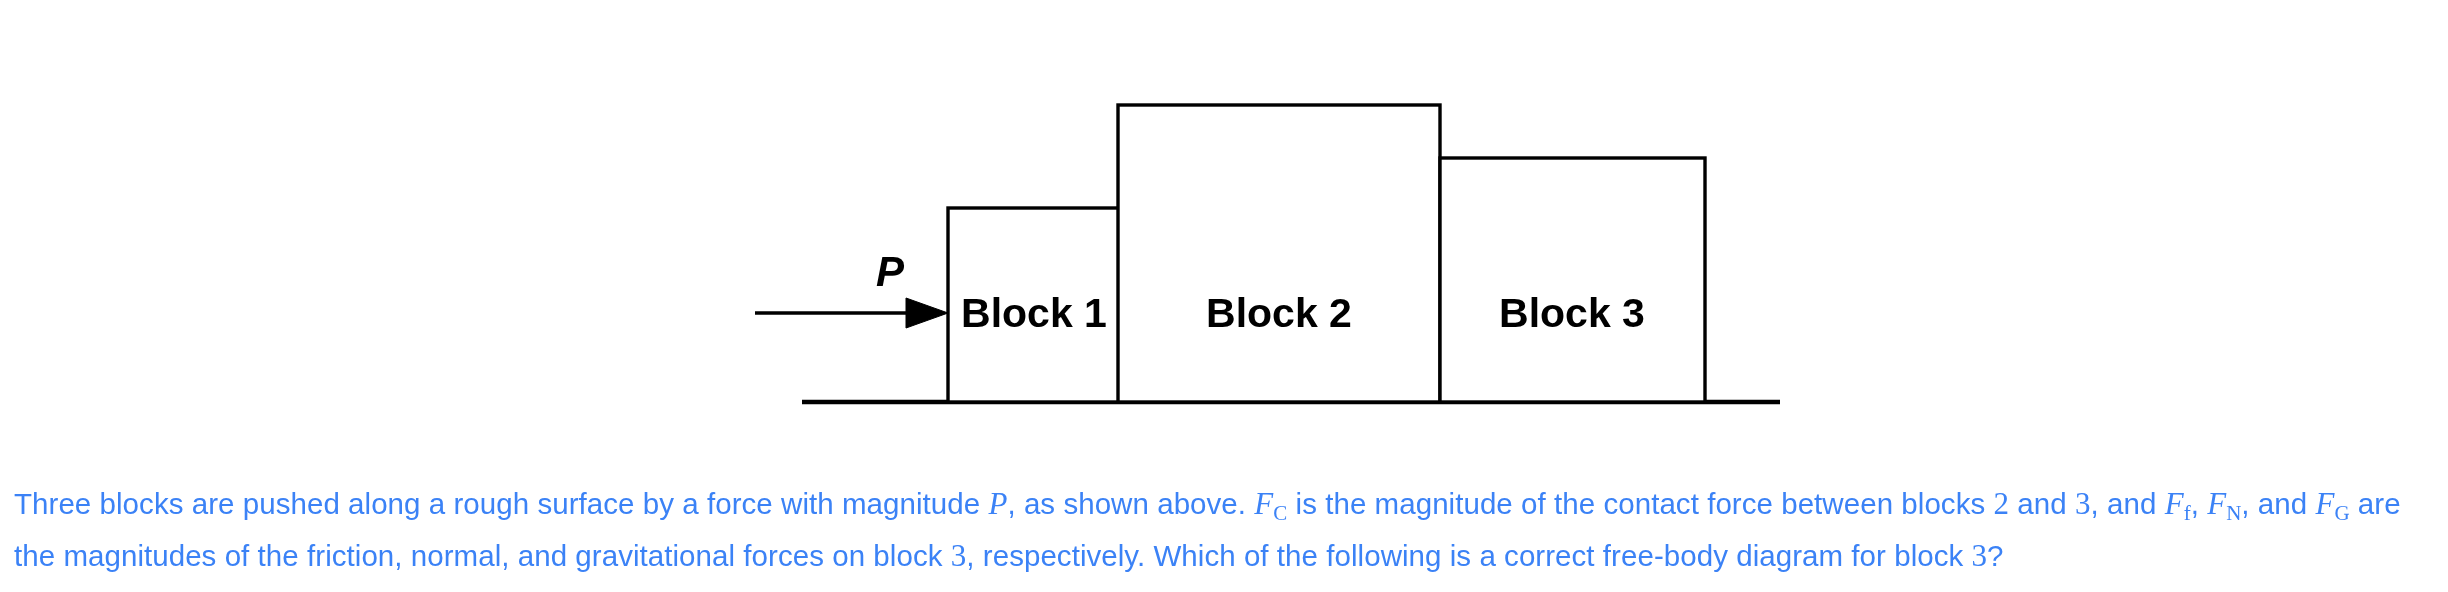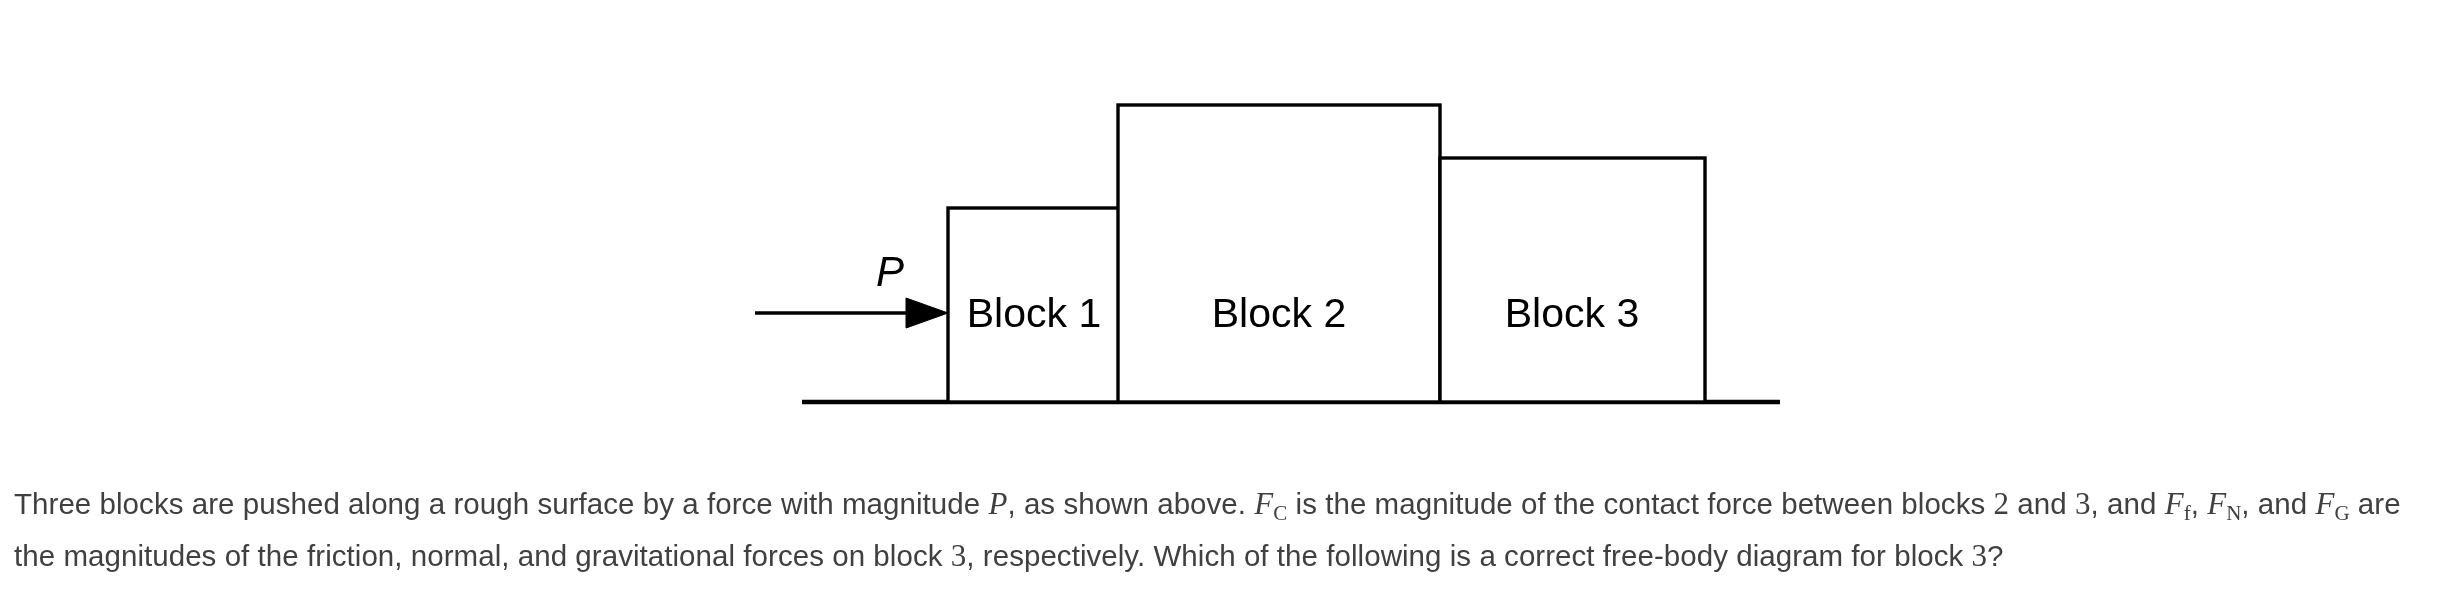--- a/index.html
+++ b/index.html
@@ -16,20 +16,21 @@
     font-family: "Liberation Sans", sans-serif;
   }
 
   
   #figure {
     position: absolute;
     left: 0;
     top: 0;
     width: 2448px;
     height: 430px;
+    font-weight: bold;
   }
   #figure svg { display: block; }
 
   .blk-label {
     font-family: "Liberation Sans", sans-serif;
     font-size: 41px;
     fill: #000000;
     text-anchor: middle;
     dominant-baseline: middle;
   }
@@ -40,21 +41,21 @@
     fill: #000000;
     text-anchor: middle;
   }
 
   
   #caption {
     position: absolute;
     left: 14px;
     top: 452px;
     width: 2420px;
-    color: #404040;
+    color: #3b82f6;
     font-family: "Liberation Sans", sans-serif;
     font-size: 29.5px;
     line-height: 43px;
     letter-spacing: 0.05px;
     white-space: normal;
   }
   
   .mvar {
     font-family: "Liberation Serif", "DejaVu Serif", serif;
     font-style: italic;

